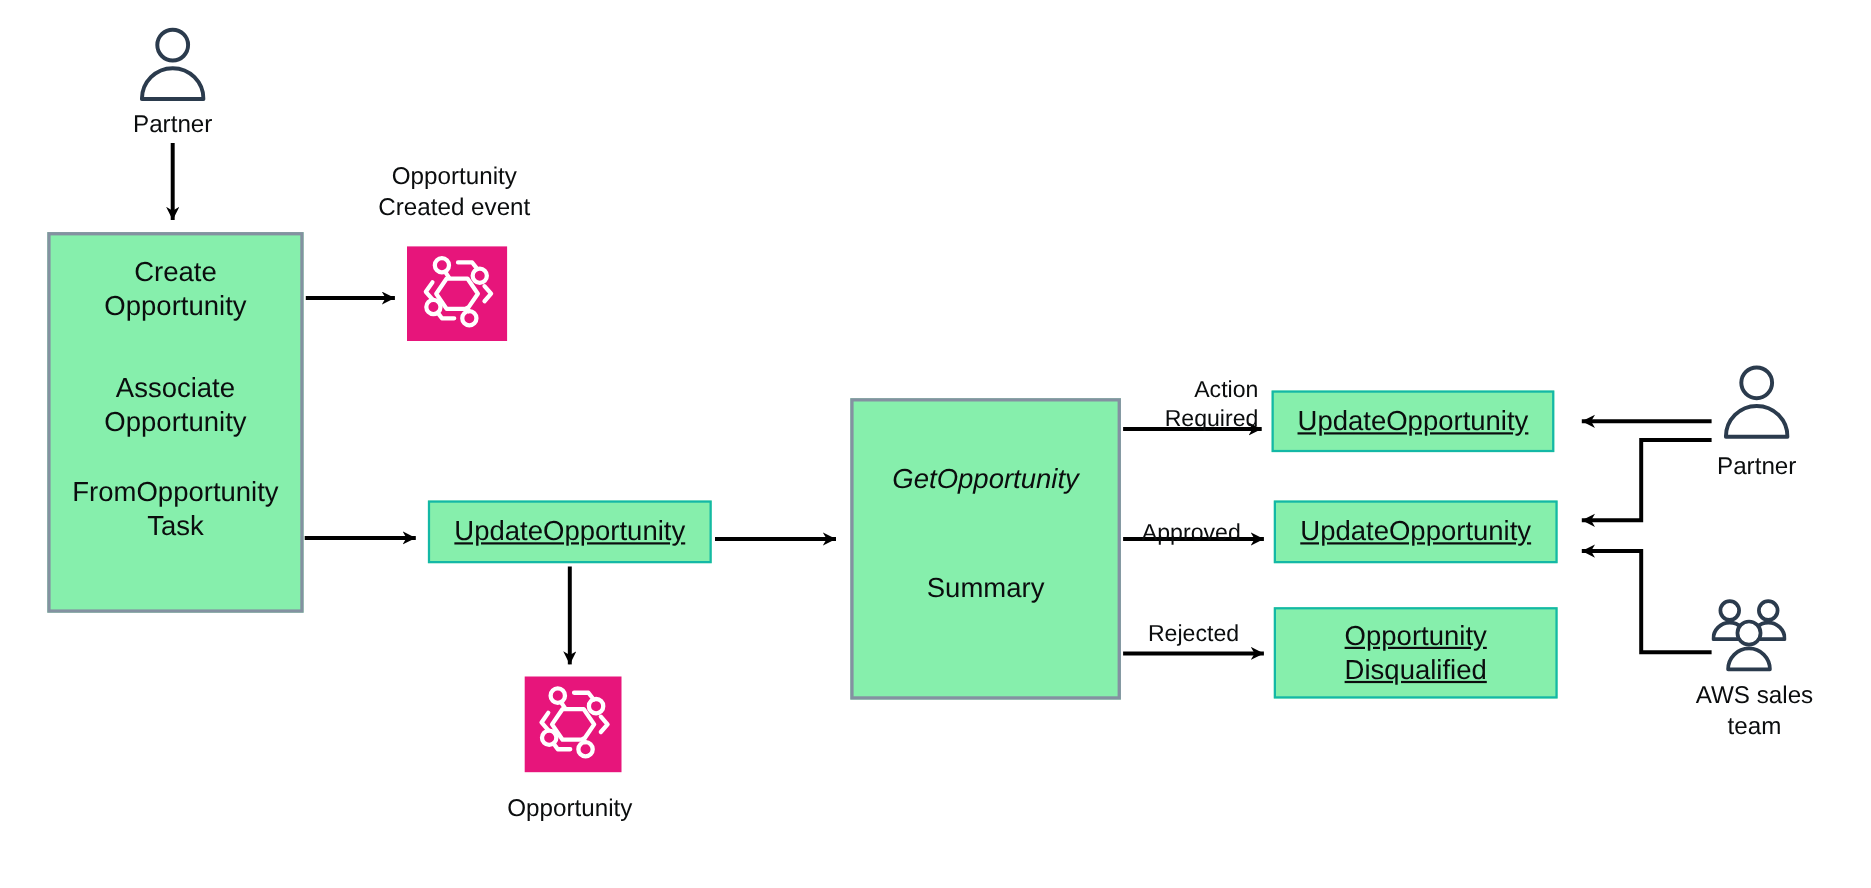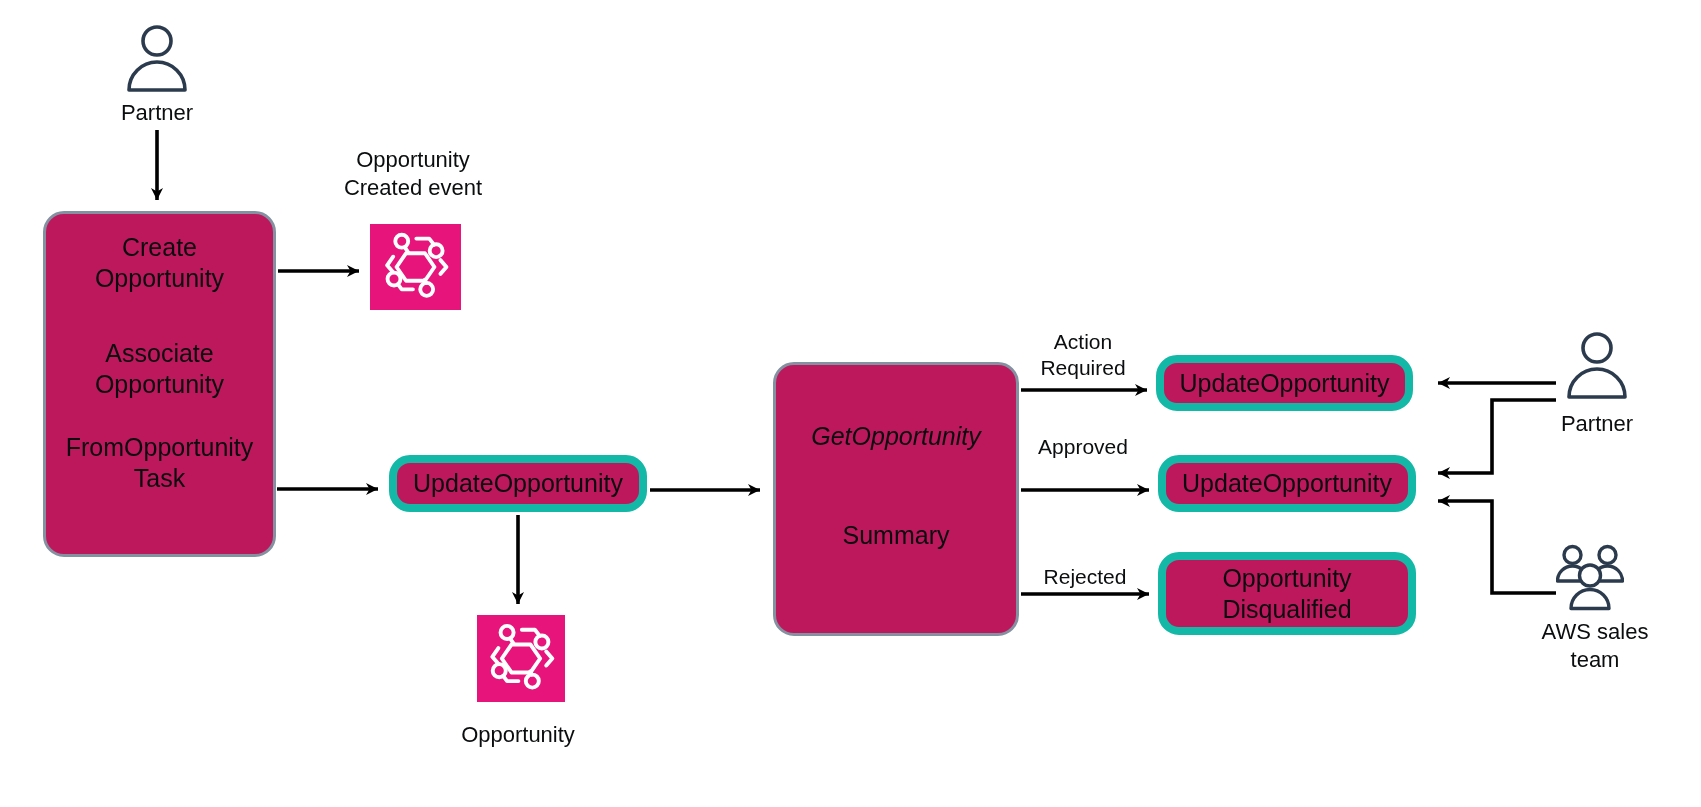--- a/index.html
+++ b/index.html
@@ -3,23 +3,23 @@
 <meta charset="utf-8">
 <style>
   html,body{margin:0;padding:0;background:#fff;}
   #canvas{
     position:relative;width:1676px;height:807px;background:#ffffff;overflow:hidden;
     font-family:"Liberation Sans","DejaVu Sans",sans-serif;color:#0b0d0e;
   }
   .abs{position:absolute;}
   .lbl{position:absolute;text-align:center;color:#0b0d0e;}
   .lbl .ln{display:block;}
-  .box{position:absolute;background:#be185d;box-sizing:border-box;border-radius:21px;}
+  .box{position:absolute;background:#86efac;box-sizing:border-box;}
   .box.gray{border:3px solid #8491A1;}
-  .box.black{border:8px solid #14b8a6;}
+  .box.black{border:2px solid #14b8a6;text-decoration:underline;}
   .box-text{font-size:25px;line-height:31px;text-align:center;}
   .flexc{display:flex;align-items:center;justify-content:center;flex-direction:column;}
   .api-group{position:absolute;left:0;width:100%;text-align:center;font-size:25px;line-height:31px;}
   .pink-icon{position:absolute;background:#E7157B;}
   .pink-icon svg{display:block;width:100%;height:100%;}
   svg.connectors{position:absolute;left:0;top:0;}
   .fs22{font-size:22px;line-height:28px;}
   .fs21{font-size:21px;line-height:26px;}
 </style>
 </head>
@@ -118,25 +118,25 @@
 
   <div class="box gray" style="left:773px;top:362px;width:246px;height:274px;">
     <div class="api-group" style="top:55px;line-height:32px;font-style:italic;">
       <span class="ln" style="display:block;">GetOpportunity</span>
     </div>
     <div class="api-group" style="top:154px;line-height:32px;">
       <span class="ln" style="display:block;">Summary</span>
     </div>
   </div>
 
-  <div class="lbl fs21" style="left:1022px;top:329px;width:122px;">
+  <div class="lbl fs21" style="left:1022px;top:342px;width:122px;text-align:right;">
     <span class="ln">Action</span>
     <span class="ln">Required</span>
   </div>
-  <div class="lbl fs21" style="left:1022px;top:434px;width:122px;">Approved</div>
+  <div class="lbl fs21" style="left:1022px;top:472px;width:122px;">Approved</div>
   <div class="lbl fs21" style="left:1024px;top:564px;width:122px;">Rejected</div>
 
   <div class="box black flexc box-text" style="left:1156px;top:355px;width:257px;height:56px;">
     <span>UpdateOpportunity</span>
   </div>
   <div class="box black flexc box-text" style="left:1158px;top:455px;width:258px;height:57px;">
     <span>UpdateOpportunity</span>
   </div>
   <div class="box black flexc box-text" style="left:1158px;top:552px;width:258px;height:83px;">
     <span>Opportunity</span>

